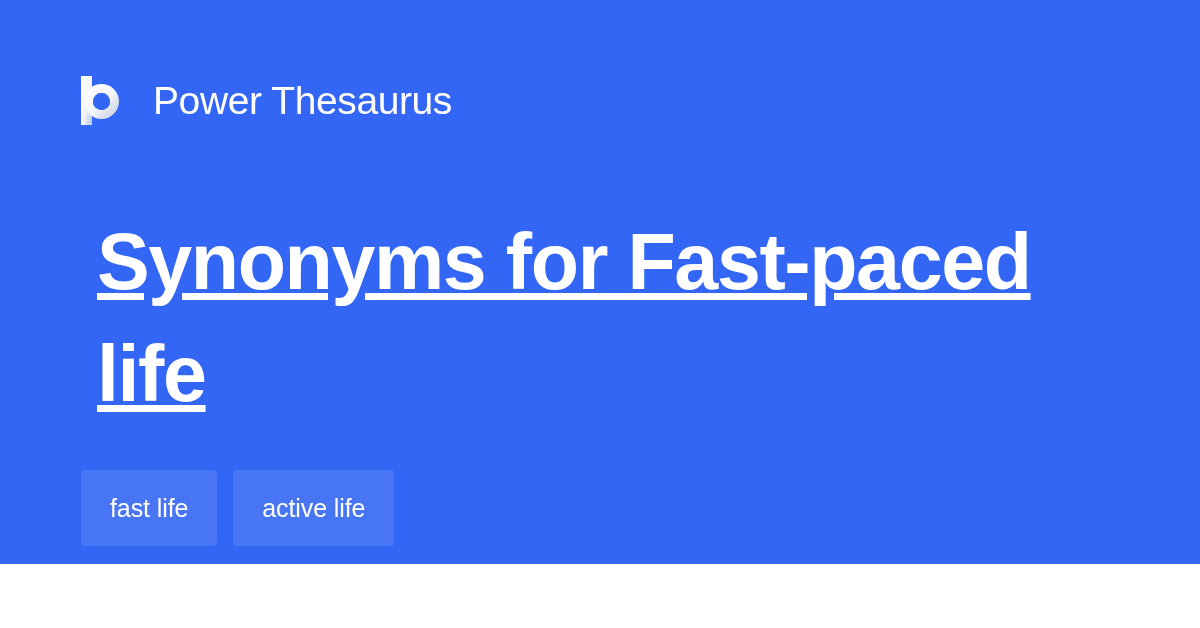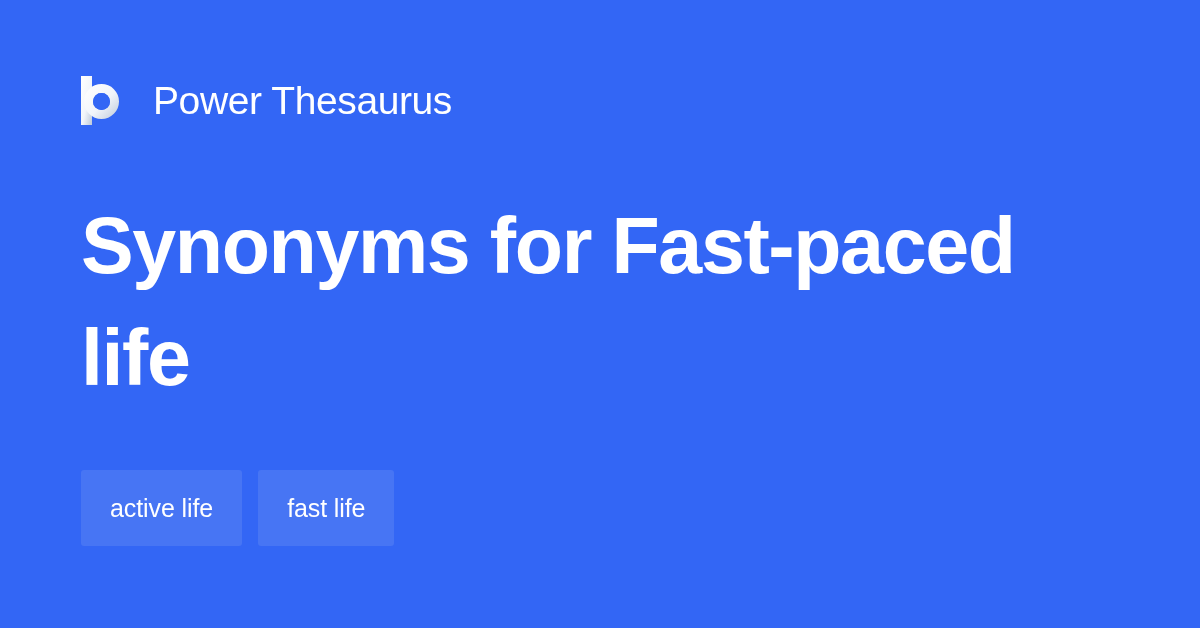--- a/index.html
+++ b/index.html
@@ -10,21 +10,21 @@
     width: 1200px;
     height: 628px;
     overflow: hidden;
     font-family: "Liberation Sans", sans-serif;
     -webkit-font-smoothing: antialiased;
   }
 
   #card {
     position: relative;
     width: 1200px;
-    height: 628px;
+    height: 564px;
     background: #3366F5;
     box-sizing: border-box;
   }
 
   
   #brand {
     position: absolute;
     left: 81px;
     top: 72px;
     display: flex;
@@ -49,27 +49,28 @@
     white-space: nowrap;
     font-family: "Liberation Sans", sans-serif;
   }
 
   
   #headline {
     position: absolute;
     left: 81px;
     top: 190px;
     width: 1010px;
-    margin: 0;
+    margin: 16px;
     color: #FFFFFF;
     font-size: 79px;
     font-weight: bold;
     line-height: 112px;
     letter-spacing: -1.4px;
     font-family: "Liberation Sans", sans-serif;
+    text-decoration: underline;
   }
 
   
   #chips {
     position: absolute;
     left: 81px;
     top: 470px;
     display: flex;
     flex-direction: row;
     align-items: stretch;
@@ -114,17 +115,17 @@
 
         <circle cx="20.5" cy="25.5" r="8.5" fill="#3366F5"></circle>
       </svg>
     </span>
     <span id="brand-name">Power Thesaurus</span>
   </div>
 
   <h1 id="headline">Synonyms for Fast-paced life</h1>
 
   <div id="chips">
+    <span class="chip">fast life</span>
     <span class="chip">active life</span>
-    <span class="chip">fast life</span>
   </div>
 
 </div>
 
 </body></html>

